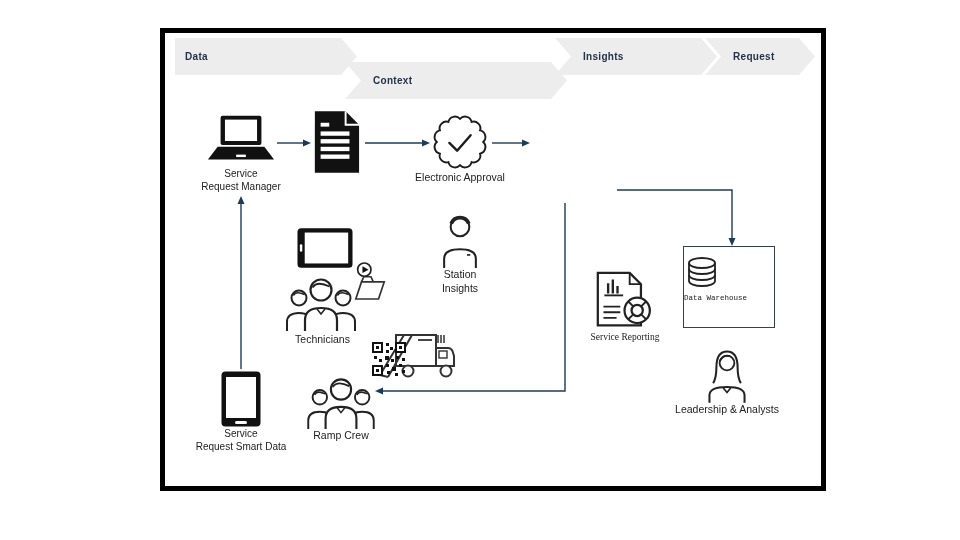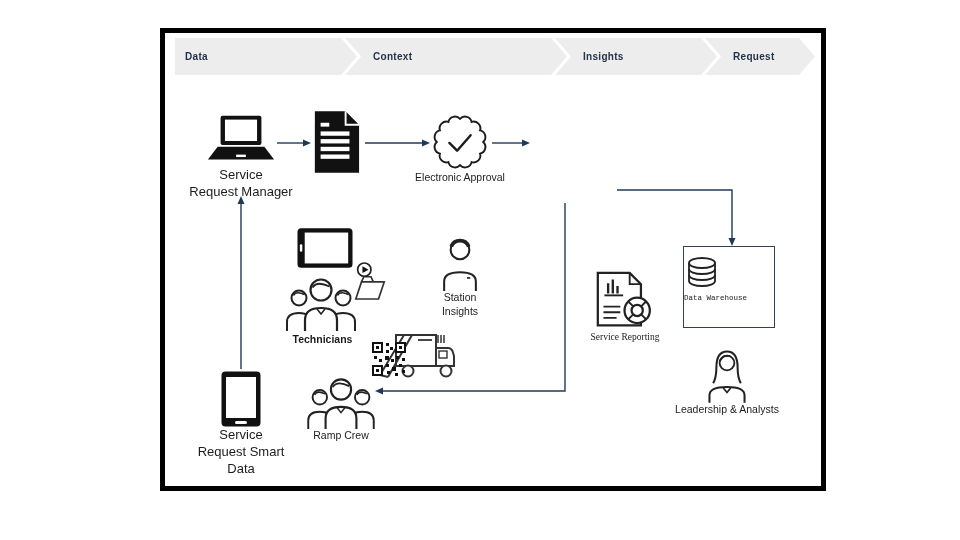--- a/index.html
+++ b/index.html
@@ -5,32 +5,32 @@
   html,body{margin:0;padding:0;background:#ffffff;}
   body{width:960px;height:540px;position:relative;font-family:"Liberation Sans",sans-serif;overflow:hidden;}
   .frame{position:absolute;left:160px;top:28px;width:656px;height:453px;background:#ffffff;border:5px solid #000000;}
   
   .band{position:absolute;left:10px;top:5px;width:640px;height:37px;}
   .seg{position:absolute;top:0;height:37px;background:#ededed;display:flex;align-items:center;}
   .seg.first{clip-path:polygon(0 0,calc(100% - 16px) 0,100% 50%,calc(100% - 16px) 100%,0 100%);}
   .seg.mid{clip-path:polygon(0 0,calc(100% - 16px) 0,100% 50%,calc(100% - 16px) 100%,0 100%,16px 50%);}
   .seg span{font-size:10px;font-weight:700;color:#253349;letter-spacing:.3px;}
   .s1{left:0;width:182px;} .s1 span{padding-left:10px;}
-  .s2{left:170px;width:222px;} .s2 span{padding-left:28px;}
+  .s2{left:170px;width:222px;margin-top:24px;} .s2 span{padding-left:28px;}
   .s3{left:380px;width:162px;} .s3 span{padding-left:28px;}
   .s4{left:530px;width:110px;} .s4 span{padding-left:28px;}
   
   .node{position:absolute;text-align:center;}
   .lbl{color:#1c1c1c;line-height:1.3;}
-  .lbl.sm{font-size:13px;}
+  .lbl.sm{font-size:10px;}
   .lbl.md{font-size:10.5px;}
   .lbl.xs{font-size:7.5px;}
   .icon{display:block;margin:0 auto;}
   .conn{position:absolute;left:0;top:0;pointer-events:none;}
-  .cluster{position:absolute;font-weight:bold;}
+  .cluster{position:absolute;}
   .cl-abs{position:absolute;}
   .dwbox{position:absolute;left:518px;top:213px;width:90px;height:80px;border:1px solid #33404f;background:#fff;font-family:Liberation Mono, monospace;}
 </style>
 </head>
 <body>
 
 <svg width="0" height="0" style="position:absolute" aria-hidden="true">
   <defs>
     <symbol id="sym-laptop" viewBox="0 0 72 52">
       <rect x="15" y="0" width="42" height="30" rx="2" fill="#111"></rect>
@@ -214,21 +214,21 @@
       </svg>
     <svg class="cl-abs" style="left:72px;top:36px;" width="36" height="40">
         <use href="#sym-vfolder"></use>
       </svg>
     <svg class="cl-abs" style="left:4px;top:52px;" width="74" height="54">
         <use href="#sym-team"></use>
       </svg>
     <div class="lbl md cl-abs" style="left:0;top:108px;width:85px;text-align:center;">Technicians</div>
   </div>
 
-  <div class="node" style="left:252px;top:202px;width:86px;">
+  <div class="node" style="left:252px;top:179px;width:86px;">
     <svg class="icon" width="44" height="56">
         <use href="#sym-person"></use>
       </svg>
     <div class="lbl md">
       <div>Station</div>
       <div>Insights</div>
     </div>
   </div>
 
   <div class="node" style="left:205px;top:297px;width:100px;">

